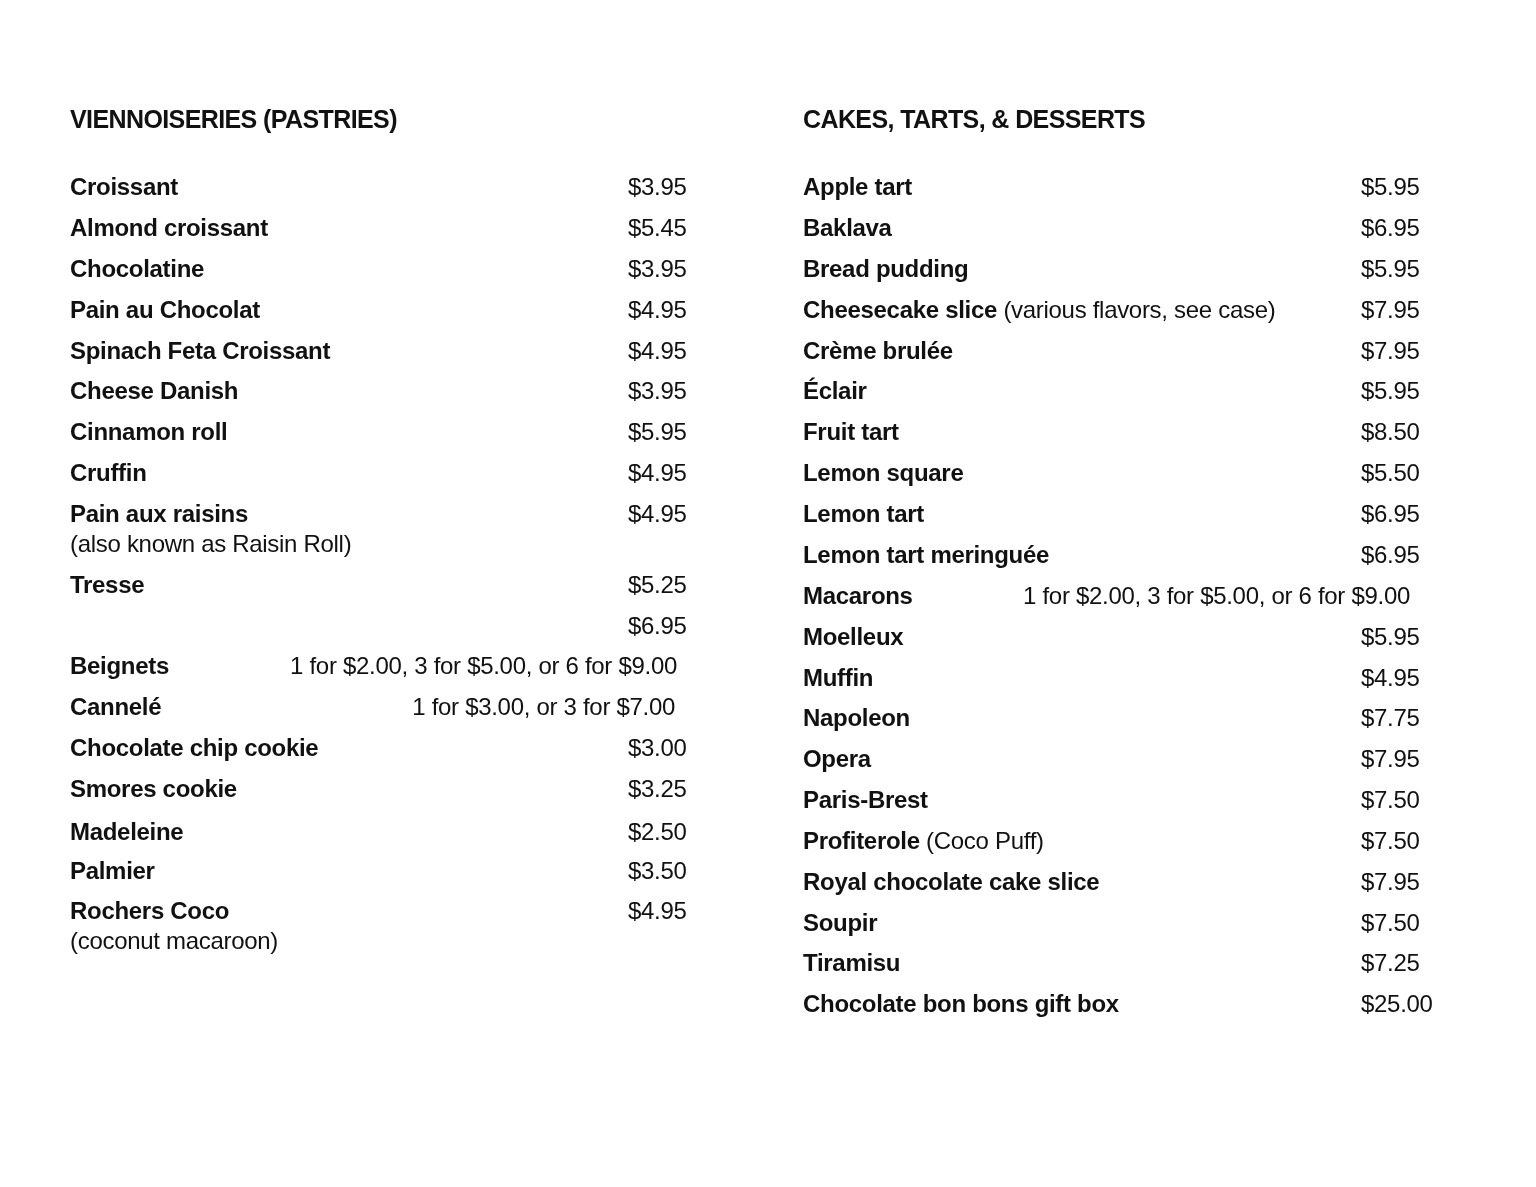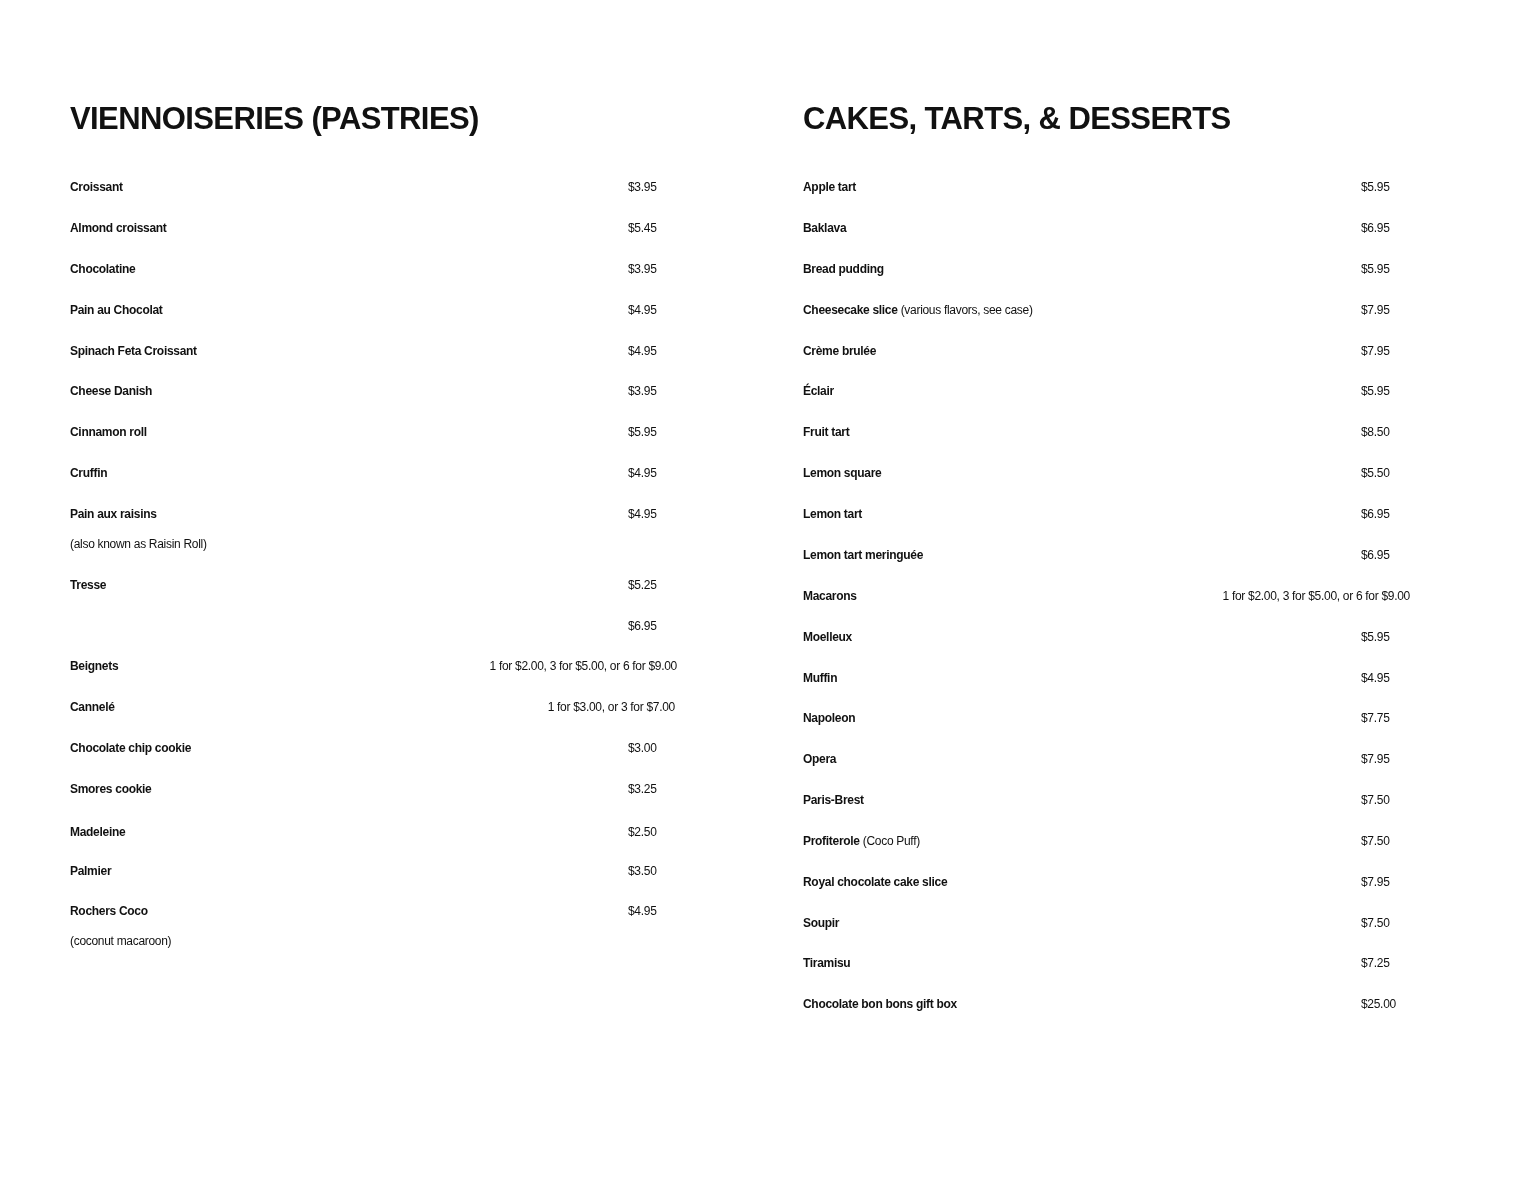--- a/index.html
+++ b/index.html
@@ -1,20 +1,20 @@
 <!DOCTYPE html>
 <html><head>
 <meta charset="utf-8">
 <style>
   html, body { margin: 0; padding: 0; background: #ffffff; }
   body { width: 1536px; height: 1187px; position: relative; overflow: hidden;
          font-family: "Liberation Sans", sans-serif; color: #111111; }
-  .section-title { position: absolute; top: 101px; font-size: 31px; font-weight: bold;
+  .section-title { position: absolute; top: 101px; font-size: 25px; font-weight: bold;
                    letter-spacing: -0.6px; margin: 0; line-height: 36px; }
-  .row { position: absolute; height: 26px; line-height: 26px; font-size: 12px; letter-spacing: -0.3px; }
+  .row { position: absolute; height: 26px; line-height: 26px; font-size: 24px; letter-spacing: -0.3px; }
   .name { position: absolute; left: 0; top: 0; white-space: nowrap; font-weight: bold; }
   .note { font-weight: normal; margin-top: 17px; }
   .price { position: absolute; top: 0; white-space: nowrap; }
   .price.single { left: 0; }
   .price.multi { right: 0; }
   .sub { position: absolute; left: 0; top: 30px; white-space: nowrap; font-weight: normal; text-align: right; }
   #col-left .row { left: 70px; width: 607px; }
   #col-left .price.single { left: 558px; }
   #col-right .row { left: 803px; width: 607px; }
   #col-right .price.single { left: 558px; }

